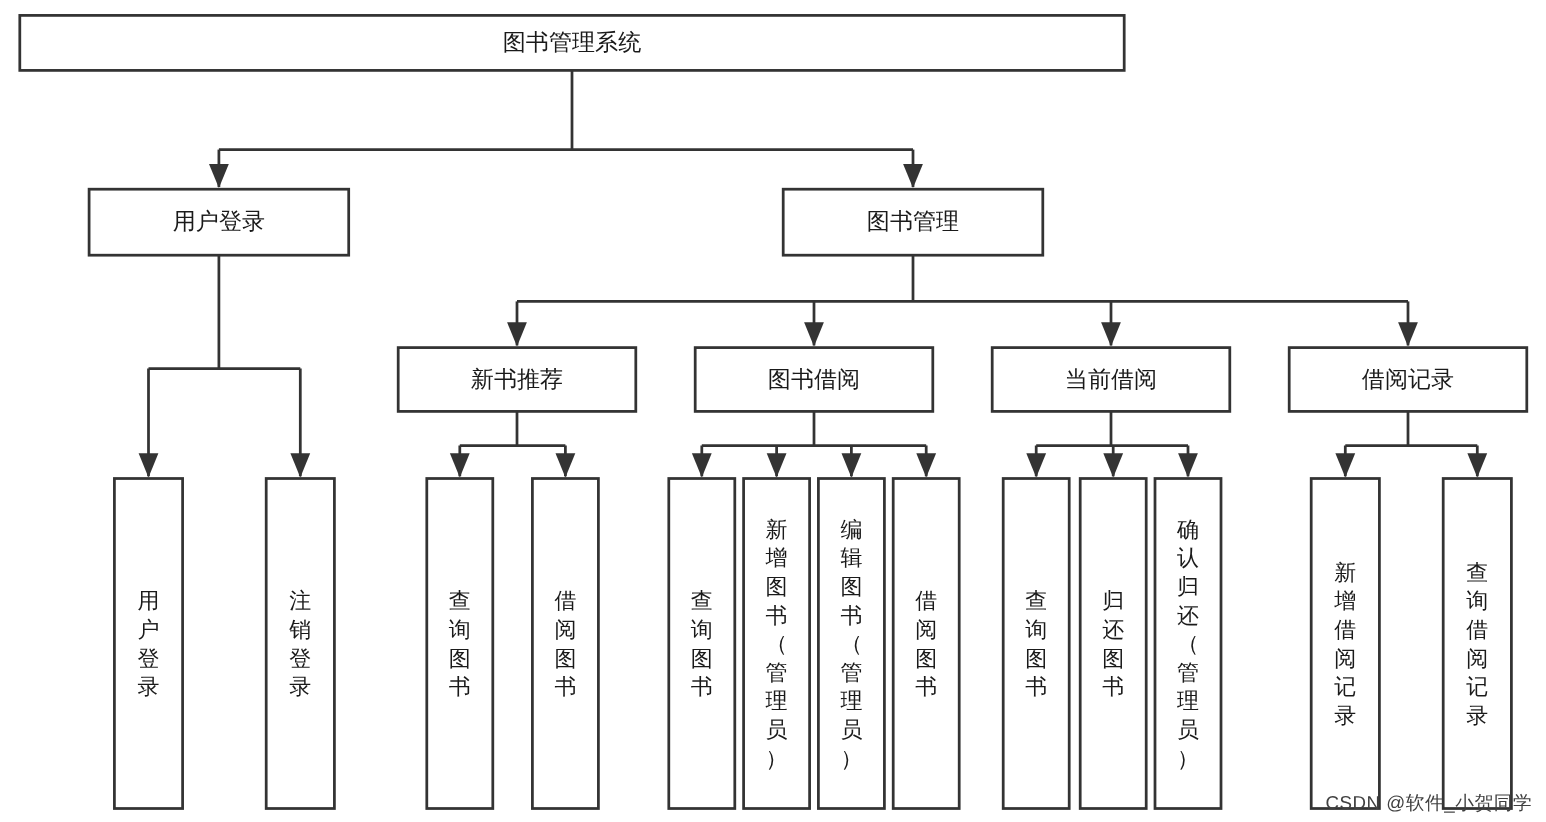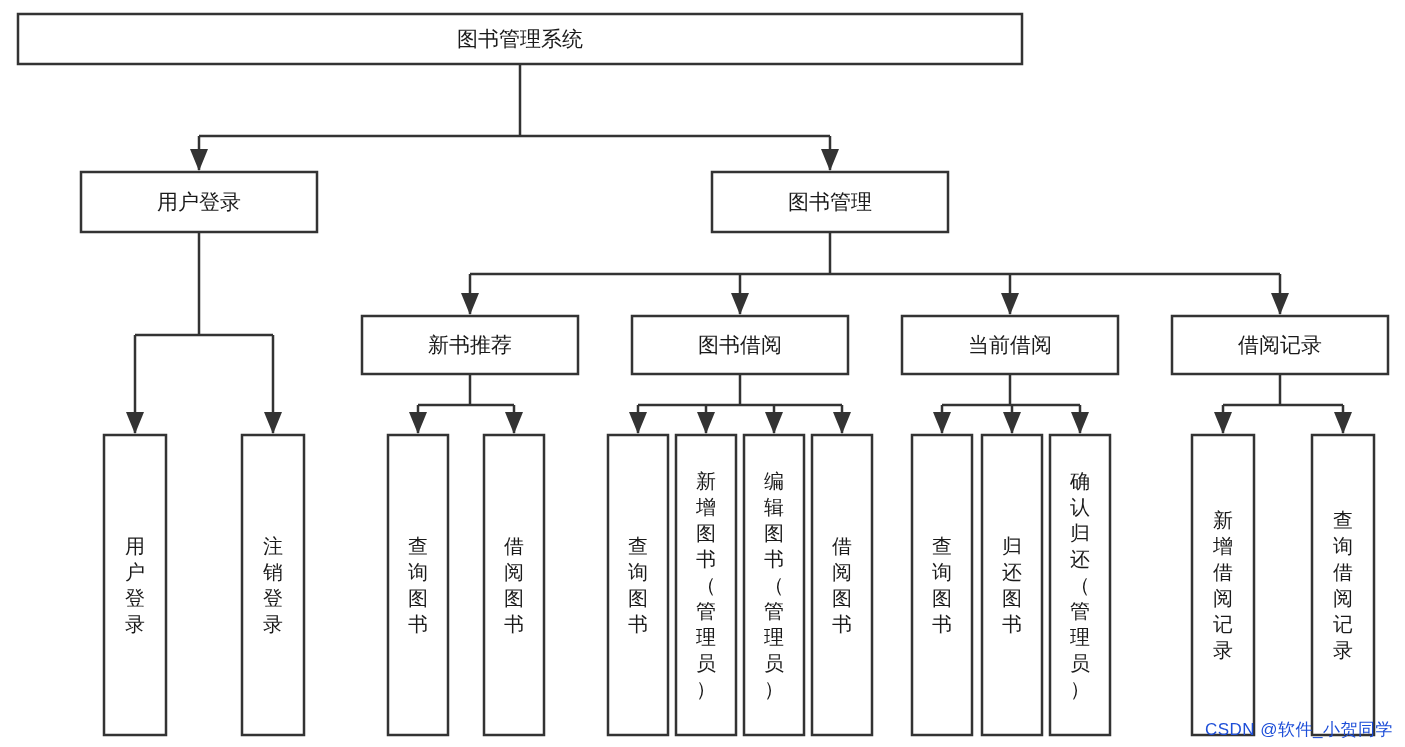--- a/index.html
+++ b/index.html
@@ -50,21 +50,21 @@
     text-anchor: middle;
     dominant-baseline: middle;
   }
   .node-label.vertical {
     font-size: 20px;
   }
   .watermark {
     position: absolute;
     right: 12px;
     bottom: 6px;
-    color: #1d4ed8;
+    color: #404040;
     font-size: 17px;
     font-family: "Liberation Sans", "DejaVu Sans", sans-serif;
     white-space: nowrap;
     letter-spacing: 0.5px;
     pointer-events: none;
   }
 </style>
 </head>
 <body>
 

